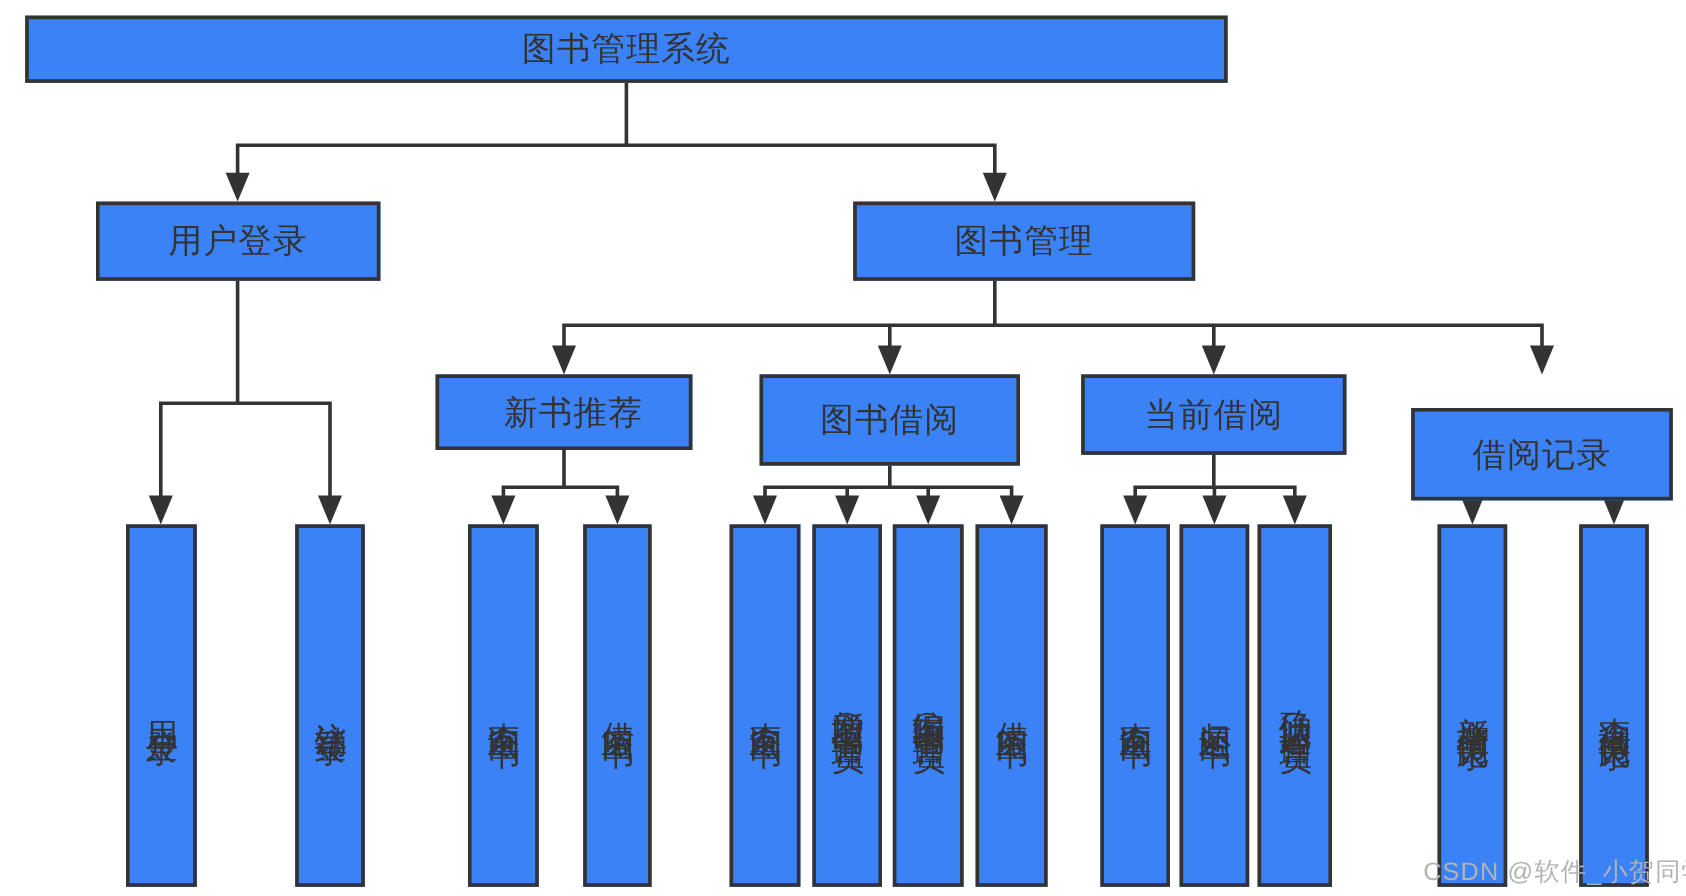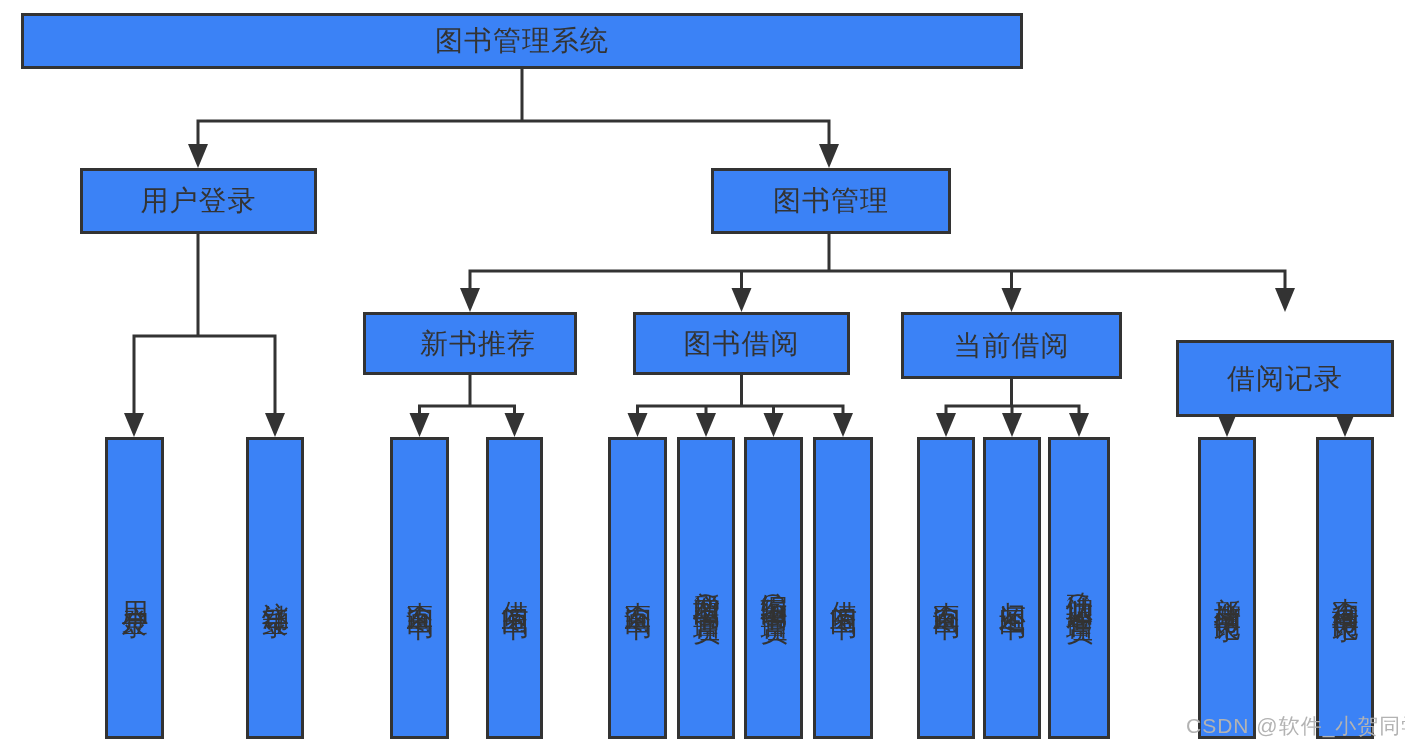--- a/index.html
+++ b/index.html
@@ -100,24 +100,24 @@
       <polygon points="1002,413 1022,413 1012,437"></polygon>
       <polygon points="1069,413 1089,413 1079,437"></polygon>
       <polygon points="1217,413 1237,413 1227,437"></polygon>
       <polygon points="1335,413 1355,413 1345,437"></polygon>
     </g>
   </svg>
 
   <div class="node hnode" style="left:21px; top:13px; width:1002px; height:56px;">图书管理系统</div>
 
   <div class="node hnode" style="left:80px; top:168px; width:237px; height:66px;">用户登录</div>
-  <div class="node hnode" style="left:711px; top:168px; width:240px; height:66px;">图书管理</div>
+  <div class="node hnode" style="left:711px; top:168px; width:285px; height:66px;">图书管理</div>
 
   <div class="node hnode" style="left:363px; top:312px; width:214px; height:63px;padding-left:16px;">新书推荐</div>
-  <div class="node hnode" style="left:633px; top:312px; width:217px; height:63px;">图书借阅</div>
+  <div class="node hnode" style="left:633px; top:312px; width:217px; height:76px;">图书借阅</div>
   <div class="node hnode" style="left:901px; top:312px; width:221px; height:67px;">当前借阅</div>
   <div class="node hnode" style="left:1176px; top:312px; width:218px; height:77px;margin-top:28px;">借阅记录</div>
 
   <div class="node leaf" style="left:105px; top:437px; width:59px; height:302px;">用户登录</div>
   <div class="node leaf" style="left:246px; top:437px; width:58px; height:302px;">注销登录</div>
 
   <div class="node leaf" style="left:390px; top:437px; width:59px; height:302px;">查询图书</div>
   <div class="node leaf" style="left:486px; top:437px; width:57px; height:302px;">借阅图书</div>
 
   <div class="node leaf" style="left:608px; top:437px; width:59px; height:302px;">查询图书</div>

